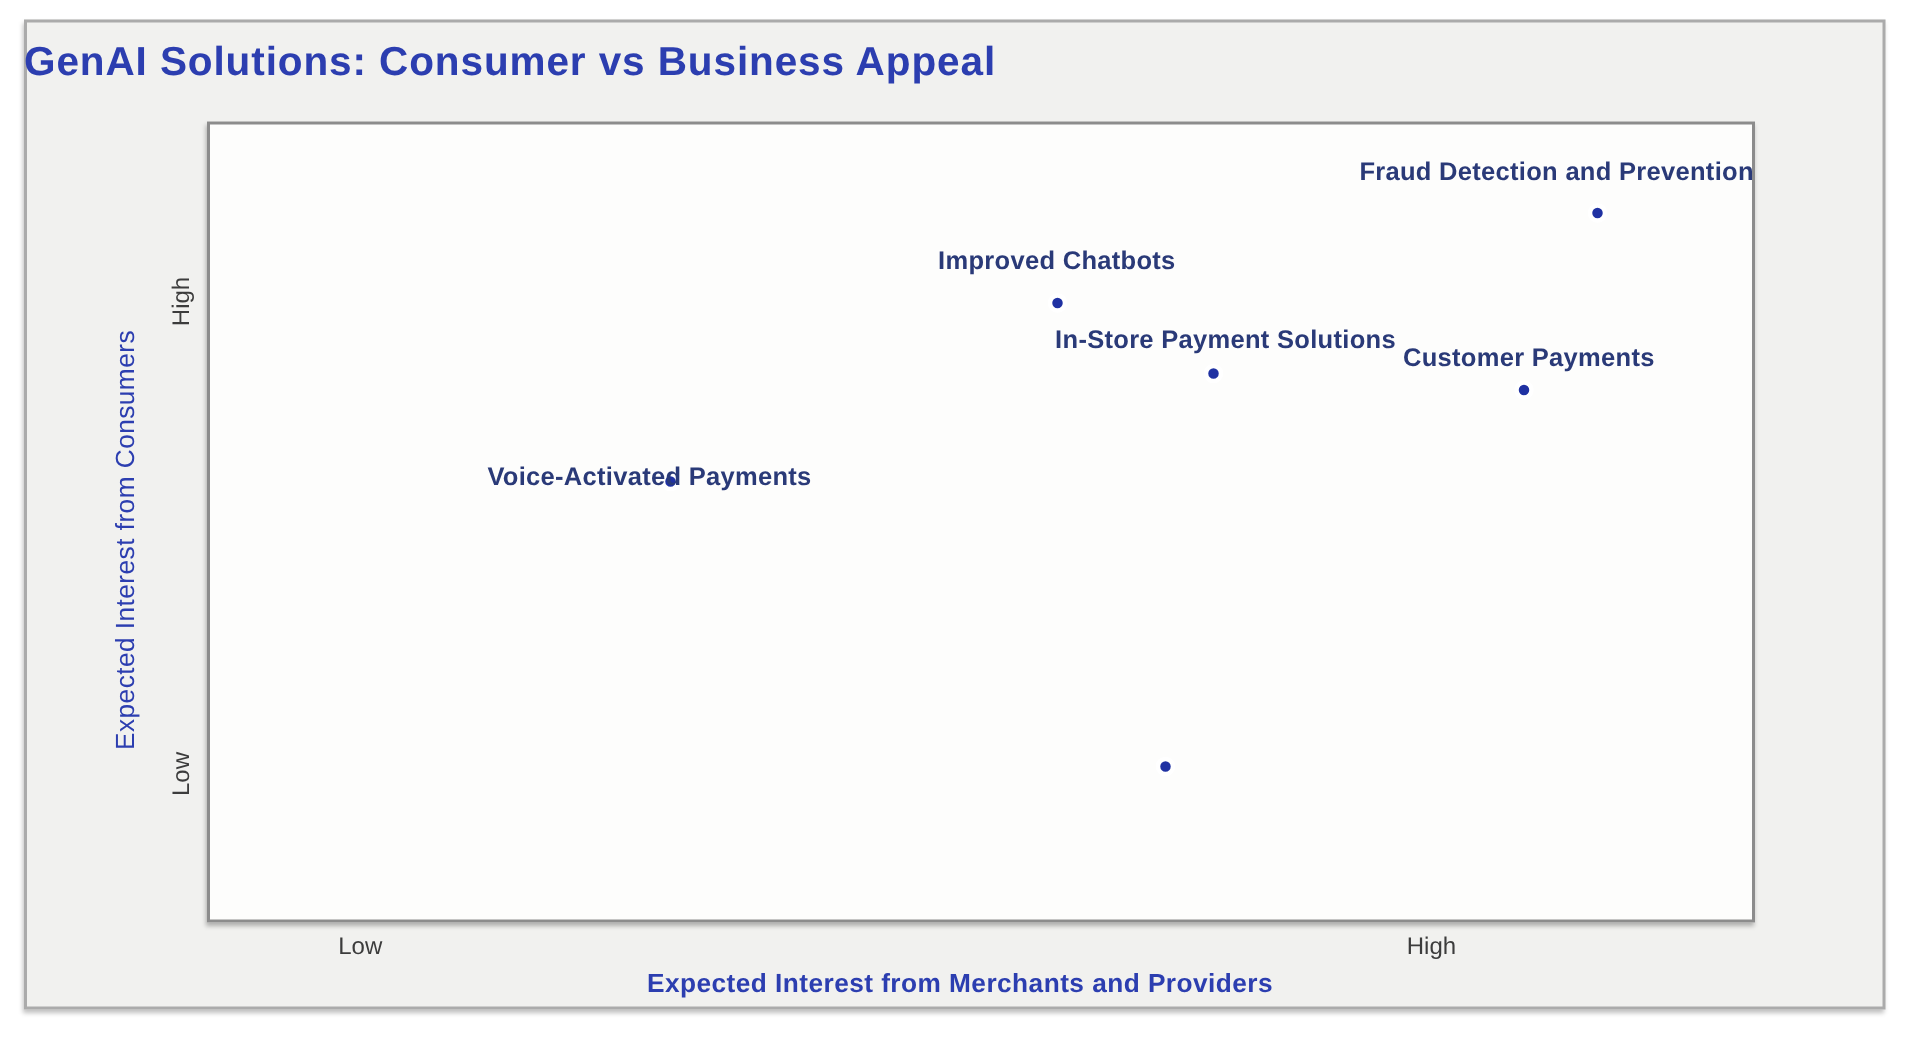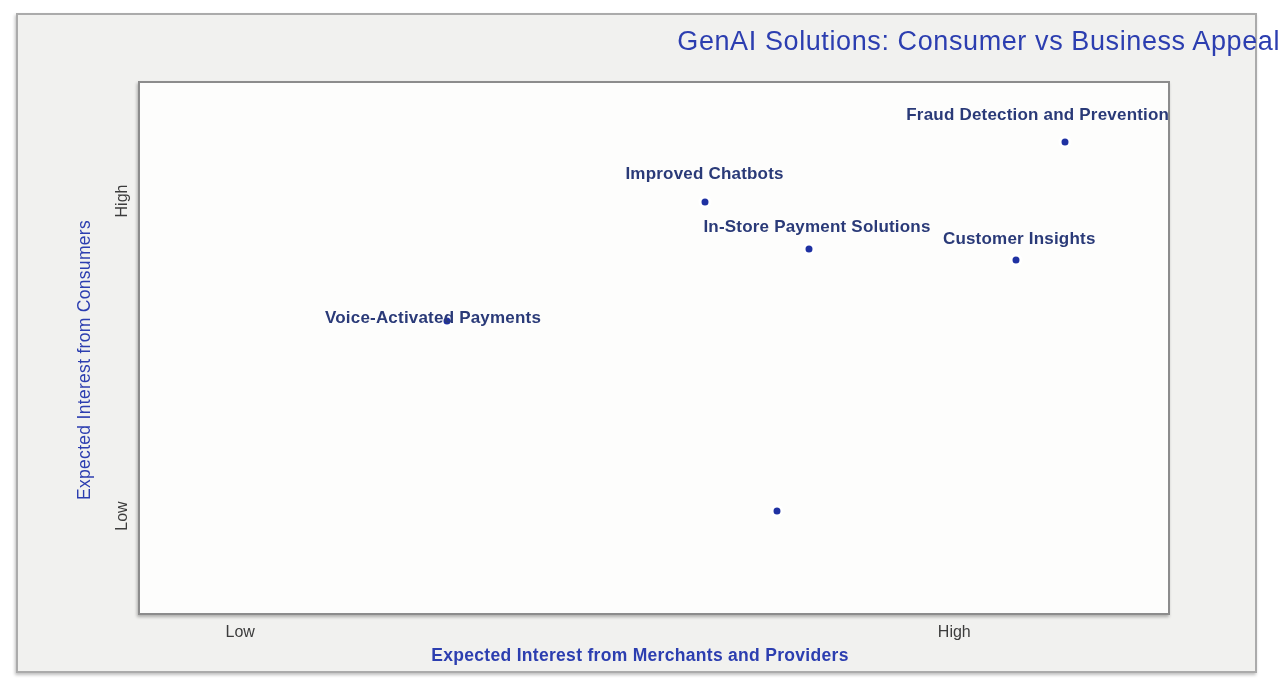--- a/index.html
+++ b/index.html
@@ -24,24 +24,24 @@
   .panel {
     position: absolute;
     left: 16px; top: 13px; width: 1241px; height: 660px;
     background: var(--panel_bg);
     border: 2px solid var(--panel_border);
     box-shadow: -1px 2px 3px rgba(0,0,0,0.25);
   }
   .chart-title {
     position: absolute;
     left: 0; right: 0; top: 26px;
-    text-align: right;
+    text-align: left;
     color: var(--title);
     font-size: 27px;
-    font-weight: 400;
+    font-weight: 700;
     letter-spacing: 0.6px;
     padding-left: 16px;
   }
   .plot-area {
     position: absolute;
     left: 138px; top: 81px;
     width: 1032px; height: 534px;
     background: var(--plot_bg);
     border: 2px solid var(--plot_border);
     box-shadow: -1px 2px 3px rgba(0,0,0,0.28);
@@ -113,21 +113,21 @@
   <div class="x-axis-title">Expected Interest from Merchants and Providers</div>
 
   <div class="chart-layer">
       <div class="point-dot" style="left: 1064.74px; top: 141.876px;"></div>
       <div class="point-label" style="left: 1037.74px; top: 114.876px;">Fraud Detection and Prevention</div>
       <div class="point-dot" style="left: 704.568px; top: 202.218px;"></div>
       <div class="point-label" style="left: 704.568px; top: 174.218px;">Improved Chatbots</div>
       <div class="point-dot" style="left: 808.8px; top: 249.21px;"></div>
       <div class="point-label" style="left: 817px; top: 227.21px;">In-Store Payment Solutions</div>
       <div class="point-dot" style="left: 1016.23px; top: 259.89px;"></div>
-      <div class="point-label" style="left: 1019.23px; top: 238.89px;">Customer Insights</div>
+      <div class="point-label" style="left: 1019.23px; top: 238.89px;">Customer Payments</div>
       <div class="point-dot" style="left: 446.568px; top: 320.766px;"></div>
       <div class="point-label" style="left: 433px; top: 289.766px; margin-top: 28px;">Voice-Activated Payments</div>
       <div class="point-dot" style="left: 776.808px; top: 510.87px;"></div>
       <div class="tick tick-x" style="left: 240.168px; top: 632px;">Low</div>
       <div class="tick tick-x" style="left: 954.312px; top: 632px;">High</div>
       <div class="tick tick-y" style="left: 122px; top: 201.15px;">High</div>
       <div class="tick tick-y" style="left: 122px; top: 516.21px;">Low</div>
     </div>
 </div>
 

